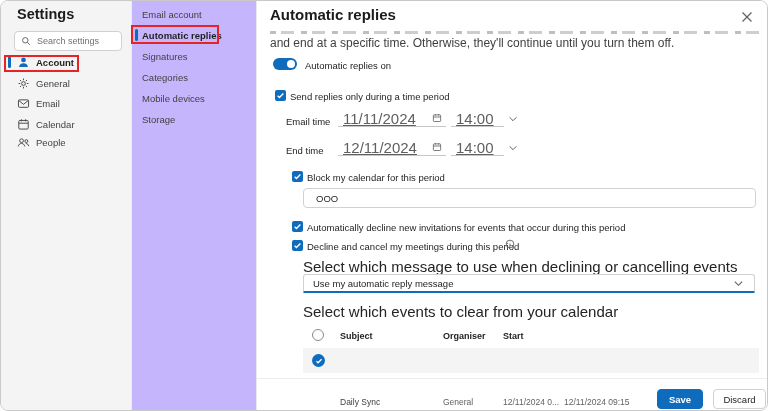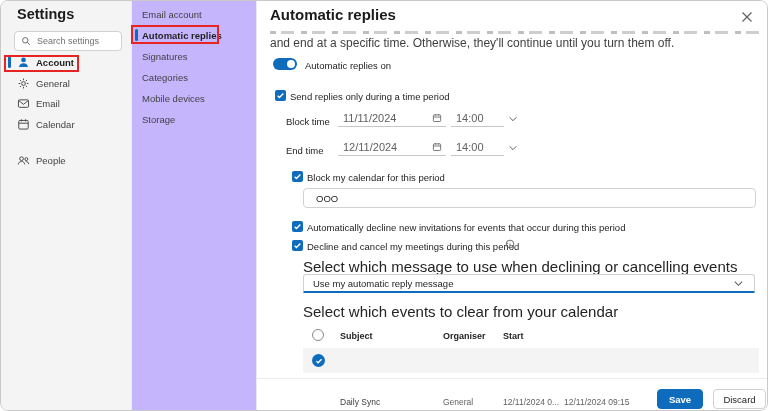--- a/index.html
+++ b/index.html
@@ -37,21 +37,21 @@
   
   .toggle{position:absolute;left:16px;top:57px;width:24px;height:12px;border-radius:7px;background:#0f6cbd;cursor:pointer;}
   .toggle .knob{position:absolute;right:2px;top:2px;width:8px;height:8px;border-radius:50%;background:#fff;}
   .toggle-lbl{position:absolute;left:48px;top:59px;font-size:9.5px;color:#242424;}
   
   .cb{position:absolute;width:11px;height:11px;border-radius:2px;background:#0f6cbd;display:flex;align-items:center;justify-content:center;cursor:pointer;}
   .cb-lbl{position:absolute;font-size:9.5px;color:#242424;white-space:nowrap;}
   
   .fld-lbl{position:absolute;font-size:9.5px;color:#242424;}
   .ufield{position:absolute;height:17px;border-bottom:1px solid #c7c7c7;box-sizing:border-box;display:flex;align-items:center;cursor:pointer;}
-  .ufield .val{font-size:11px;color:#5f5f5f;margin-left:5px;}
+  .ufield .val{font-size:15px;color:#5f5f5f;margin-left:5px;text-decoration:underline;}
   .ufield .icend{margin-left:auto;margin-right:4px;display:flex;align-items:center;}
   .chev{position:absolute;width:10px;height:10px;display:flex;align-items:center;cursor:pointer;}
   
   .txtbox{position:absolute;left:46px;top:187px;width:453px;height:20px;box-sizing:border-box;border:1px solid #d1d1d1;border-radius:4px;background:#fff;display:flex;align-items:center;}
   .txtbox input{border:none;outline:none;width:100%;margin:0 10px;font-size:9.5px;color:#242424;background:transparent;font-family:"Liberation Sans",sans-serif;}
   .info-ic{position:absolute;left:248px;top:238px;width:10px;height:10px;display:flex;}
   .sel-lbl{position:absolute;font-size:15px;color:#242424;}
   
   .dropdown{position:absolute;left:46px;top:273px;width:452px;height:19px;box-sizing:border-box;background:#fff;
     border:1px solid #d1d1d1;border-bottom:2px solid #0f6cbd;border-radius:3px 3px 1px 1px;display:flex;align-items:center;cursor:pointer;}
@@ -124,21 +124,21 @@
     <div class="nav-item" style="top:114px;">
       <span class="ico">
         <svg width="13" height="13" viewBox="0 0 16 16" fill="none" stroke="#4a4a4a" stroke-width="1.2">
           <rect x="2.2" y="3" width="11.6" height="10.6" rx="1.3"></rect>
           <path d="M2.2 6.4h11.6M5.4 1.6v2.6M10.6 1.6v2.6"></path>
         </svg>
       </span>
       <span class="lbl">Calendar</span>
     </div>
 
-    <div class="nav-item" style="top:150px;">
+    <div class="nav-item" style="top:132px;">
       <span class="ico">
         <svg width="13" height="13" viewBox="0 0 16 16" fill="none" stroke="#4a4a4a" stroke-width="1.2">
           <circle cx="5.6" cy="5.8" r="2.3"></circle>
           <path d="M1.5 12.9c.4-2.4 2-3.7 4.1-3.7 2 0 3.6 1.3 4 3.7"></path>
           <circle cx="11.5" cy="6.3" r="1.8"></circle>
           <path d="M10.8 9.2c1.9.1 3.2 1.2 3.6 3.2"></path>
         </svg>
       </span>
       <span class="lbl">People</span>
     </div>
@@ -188,21 +188,21 @@
     </div>
     <div class="toggle-lbl">Automatic replies on</div>
 
     <div class="cb" style="left:18px;top:89px;">
       <svg width="9" height="9" viewBox="0 0 11 11">
           <path d="M2 5.8l2.2 2.2L9 3" stroke="#fff" stroke-width="1.7" fill="none"></path>
         </svg>
     </div>
     <div class="cb-lbl" style="left:33px;top:90px;">Send replies only during a time period</div>
 
-    <div class="fld-lbl" style="left:29px;top:115px;">Block time</div>
+    <div class="fld-lbl" style="left:29px;top:115px;">Email time</div>
     <div class="ufield" style="left:81px;top:109px;width:108px;">
       <span class="val">11/11/2024</span>
       <span class="icend">
         <svg width="10" height="10" viewBox="0 0 16 16" fill="none" stroke="#5f5f5f" stroke-width="1.3">
           <rect x="2.2" y="3" width="11.6" height="10.6" rx="1.3"></rect>
             <path d="M2.2 6.4h11.6M5.4 1.6v2.6M10.6 1.6v2.6"></path>
         </svg>
       </span>
     </div>
     <div class="ufield" style="left:194px;top:109px;width:53px;">

